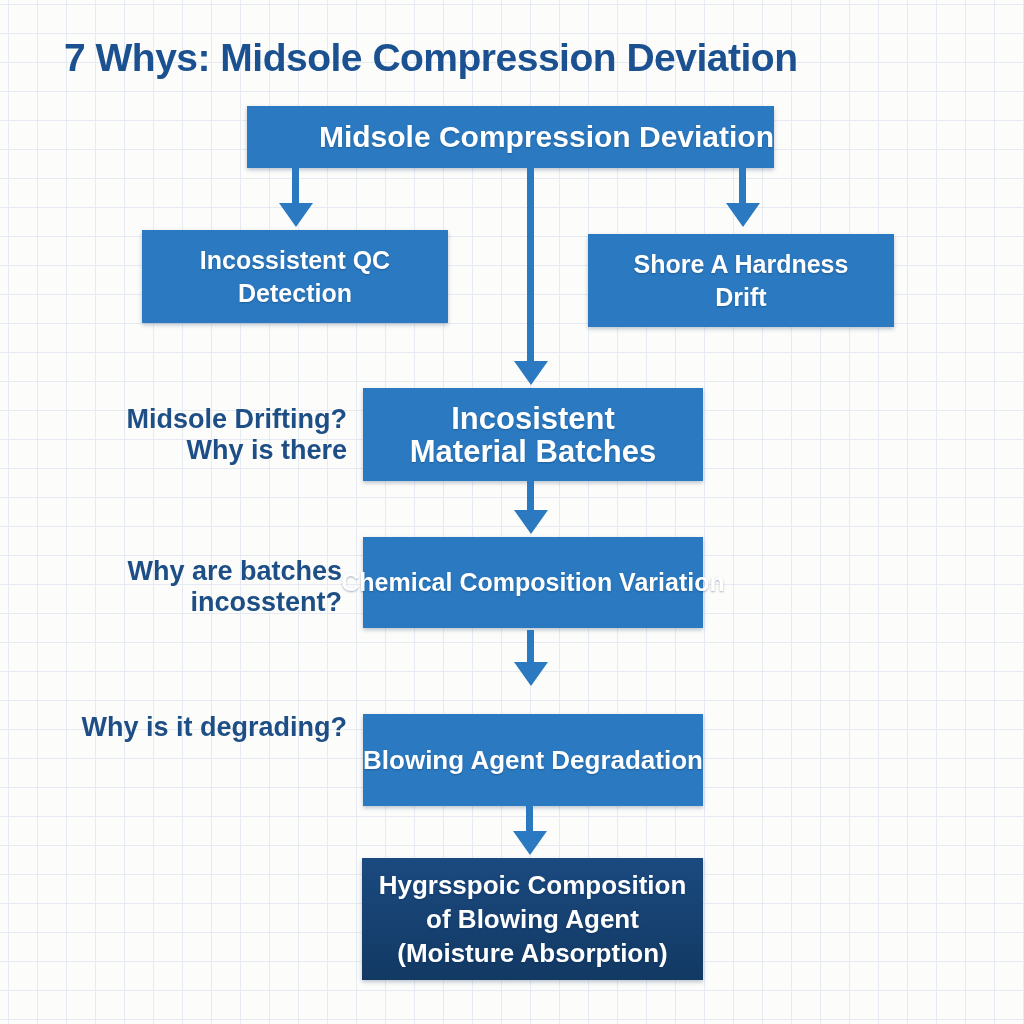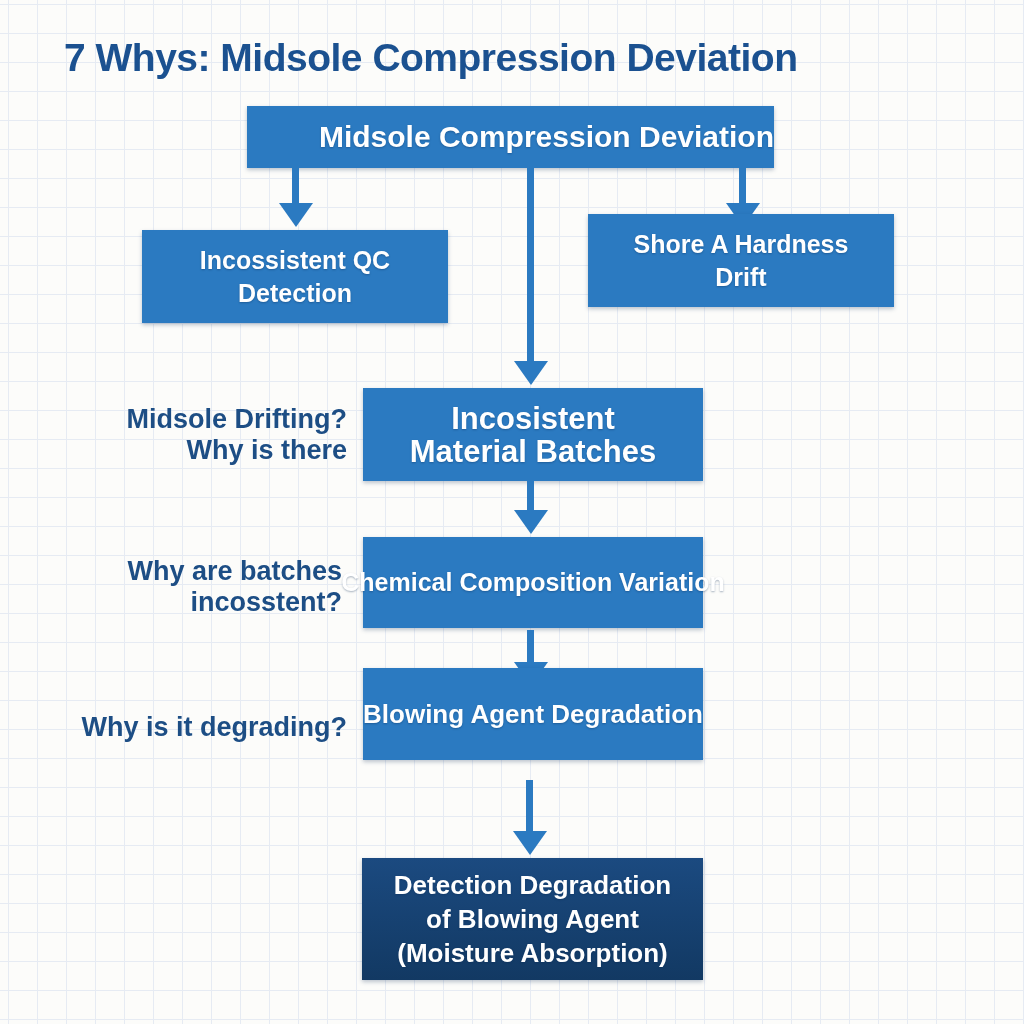--- a/index.html
+++ b/index.html
@@ -66,46 +66,46 @@
 
   <div class="arrow" style="left:292px;top:168px;height:36px;"></div>
   <div class="arrow" style="left:527px;top:168px;height:194px;"></div>
   <div class="arrow" style="left:739px;top:168px;height:36px;"></div>
 
   <div class="node" style="left:142px;top:230px;width:306px;height:93px;font-size:25px;line-height:33px;">
     <span class="line">Incossistent QC</span>
     <span class="line">Detection</span>
   </div>
 
-  <div class="node" style="left:588px;top:214px;width:306px;height:93px;font-size:25px;line-height:33px;">
+  <div class="node" style="left:588px;top:234px;width:306px;height:93px;font-size:25px;line-height:33px;">
     <span class="line">Shore A Hardness</span>
     <span class="line">Drift</span>
   </div>
 
   <div class="node" style="left:363px;top:388px;width:340px;height:93px;font-size:31px;line-height:33px;">
     <span class="line">Incosistent</span>
     <span class="line">Material Batches</span>
   </div>
 
   <div class="arrow" style="left:527px;top:481px;height:30px;"></div>
 
   <div class="node" style="left:363px;top:537px;width:340px;height:91px;font-size:25px;">
     <span class="line nowrap">Chemical Composition Variation</span>
   </div>
 
   <div class="arrow" style="left:527px;top:630px;height:33px;"></div>
 
-  <div class="node" style="left:363px;top:668px;width:340px;height:92px;font-size:26px;">
+  <div class="node" style="left:363px;top:714px;width:340px;height:92px;font-size:26px;">
     <span class="line nowrap">Blowing Agent Degradation</span>
   </div>
 
   <div class="arrow" style="left:526px;top:780px;height:52px;"></div>
 
   <div class="node dark" style="left:362px;top:858px;width:341px;height:122px;font-size:26px;line-height:34px;">
-    <span class="line">Detection Degradation</span>
+    <span class="line">Hygrsspoic Composition</span>
     <span class="line">of Blowing Agent</span>
     <span class="line">(Moisture Absorption)</span>
   </div>
 
   <div class="question" style="right:677px;top:404px;">
     <span class="line" style="display:block">Midsole Drifting?</span>
     <span class="line" style="display:block">Why is there</span>
   </div>
 
   <div class="question" style="right:682px;top:556px;">

